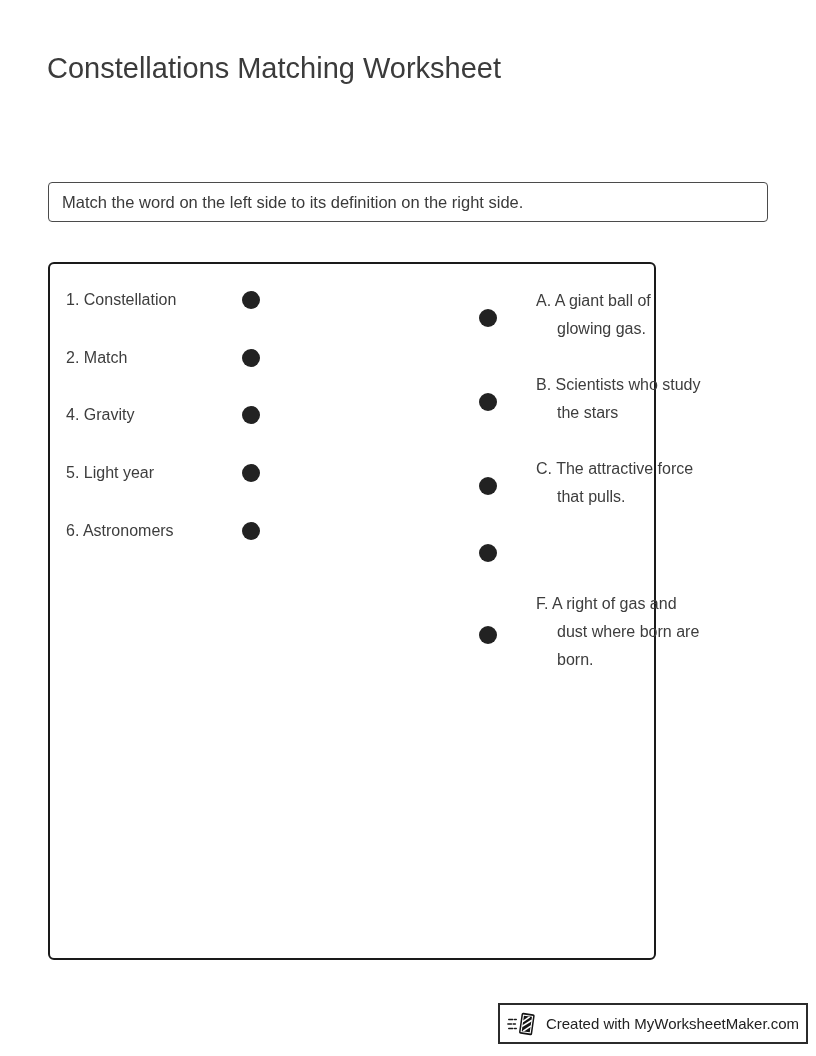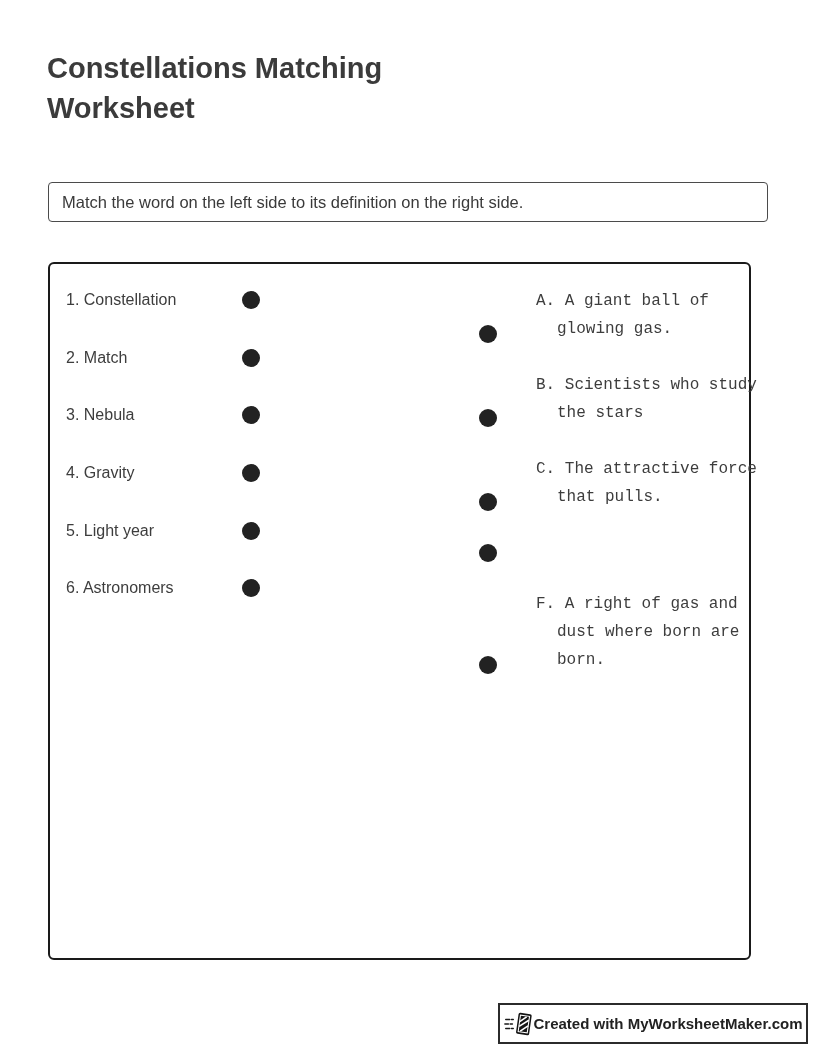--- a/index.html
+++ b/index.html
@@ -15,21 +15,21 @@
   }
 
   
   .title {
     position: absolute;
     left: 47px;
     top: 48px;
     width: 460px;
     font-size: 29px;
     line-height: 40px;
-    font-weight: 700;
+    font-weight: 400;
     color: #3b3b3b;
   }
 
   
   .instruction-box {
     position: absolute;
     left: 48px;
     top: 182px;
     width: 720px;
     height: 40px;
@@ -42,21 +42,21 @@
     font-size: 16.5px;
     color: #3a3a3a;
     background: #fff;
   }
 
   
   .match-box {
     position: absolute;
     left: 48px;
     top: 262px;
-    width: 703px;
+    width: 608px;
     height: 698px;
     box-sizing: border-box;
     border: 2px solid #1a1a1a;
     border-radius: 6px;
     background: #fff;
   }
 
   .dot {
     width: 18px;
     height: 18px;
@@ -88,23 +88,22 @@
 
   
   .right-col {
     position: absolute;
     left: 429px;
     top: 23px;
     width: 270px;
   }
   .def-item {
     display: flex;
-    align-items: flex-end;
+    align-items: center;
     margin-bottom: 28px;
-    font-family: Liberation Mono, monospace;
   }
   .def-item .dot { margin-top: 5px; margin-right: 39px; }
   .def-text {
     font-size: 16px;
     color: #3d3d3d;
   }
   .def-line {
     line-height: 28px;
     white-space: nowrap;
   }
@@ -116,23 +115,23 @@
     left: 498px;
     top: 1003px;
     width: 310px;
     height: 41px;
     box-sizing: border-box;
     border: 2px solid #2b2b2b;
     background: #fff;
     display: flex;
     align-items: center;
     justify-content: center;
+    gap: 9px;
     font-size: 15px;
     color: #222222;
-    font-weight: bold;
   }
   .footer-badge svg { display: block; }
 </style>
 </head>
 <body>
 
 <div class="page">
 
   <div class="title">Constellations Matching Worksheet</div>
 
@@ -142,24 +141,20 @@
 
   <div class="match-box">
 
     <div class="left-col">
       <div class="word-row">
         <span class="word-label"><span>1.</span> <span>Constellation</span></span>
         <span class="dot"></span>
       </div>
       <div class="word-row">
         <span class="word-label"><span>2.</span> <span>Match</span></span>
-        <span class="dot"></span>
-      </div>
-      <div class="word-row">
-        <span class="word-label"><span>3.</span> <span>Nebula</span></span>
         <span class="dot"></span>
       </div>
       <div class="word-row">
         <span class="word-label"><span>4.</span> <span>Gravity</span></span>
         <span class="dot"></span>
       </div>
       <div class="word-row">
         <span class="word-label"><span>5.</span> <span>Light year</span></span>
         <span class="dot"></span>
       </div>

